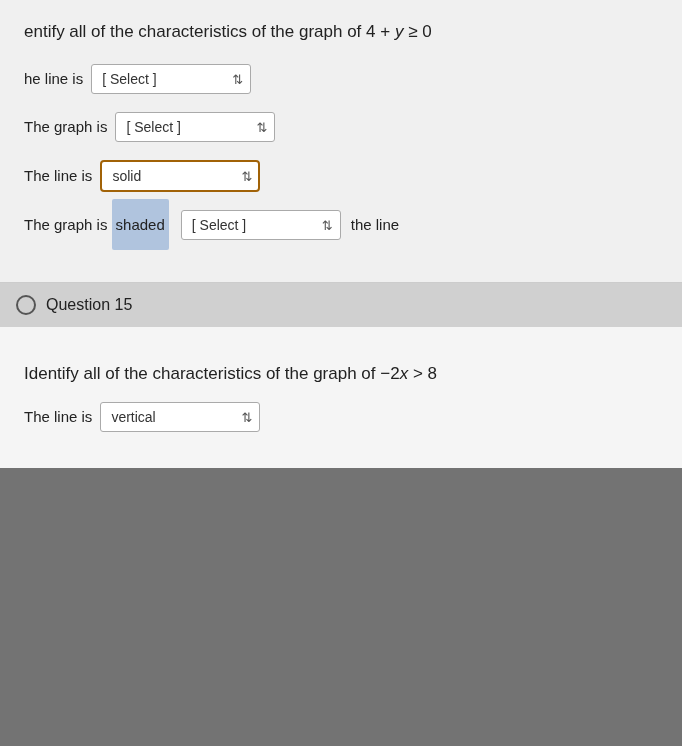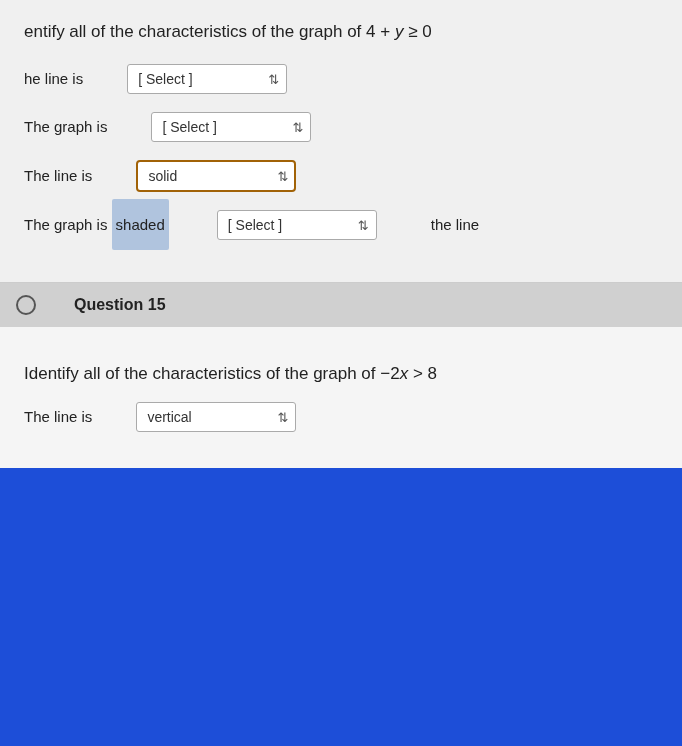--- a/index.html
+++ b/index.html
@@ -12,21 +12,21 @@
       font-family: Arial, sans-serif;
       background-color: #e8e8e8;
       width: 682px;
       min-height: 746px;
       overflow-x: hidden;
     }
 
     .page-container {
       width: 682px;
       min-height: 746px;
-      background-color: #1d4ed8;
+      background-color: #737373;
     }
 
     
     .question-14-section {
       background-color: #f0f0f0;
       padding: 20px 24px 24px 24px;
       border-bottom: 1px solid #ccc;
     }
 
     .question-title {
@@ -35,21 +35,20 @@
       margin-bottom: 20px;
       font-weight: 400;
       line-height: 1.4;
     }
 
     .row {
       display: flex;
       align-items: center;
       margin-bottom: 18px;
       flex-wrap: wrap;
-      gap: 36px;
     }
 
     .row-label {
       font-size: 15px;
       color: #222;
       margin-right: 8px;
       white-space: nowrap;
     }
 
     .select-wrapper {
@@ -84,21 +83,21 @@
       top: 50%;
       transform: translateY(-50%);
       pointer-events: none;
       font-size: 13px;
       color: #555;
     }
 
     .row-suffix {
       font-size: 15px;
       color: #222;
-      margin-left: 18px;
+      margin-left: 10px;
     }
 
     
     .shaded-text {
       background-color: #b0c4de;
       padding: 17px 4px;
       border-radius: 2px;
       margin-right: 4px;
     }
 
@@ -114,23 +113,22 @@
       width: 20px;
       height: 20px;
       border-radius: 50%;
       border: 2px solid #555;
       margin-right: 10px;
       display: inline-block;
     }
 
     .question-15-title {
       font-size: 16px;
-      font-weight: 700;
-      color: #222;
-      margin-left: 28px;
+      font-weight: 400;
+      color: #222;
     }
 
     .question-15-body {
       background-color: #f5f5f5;
       padding: 18px 24px 18px 24px;
     }
 
     .question-15-body .question-title {
       margin-bottom: 16px;
       margin-top: 17px;

